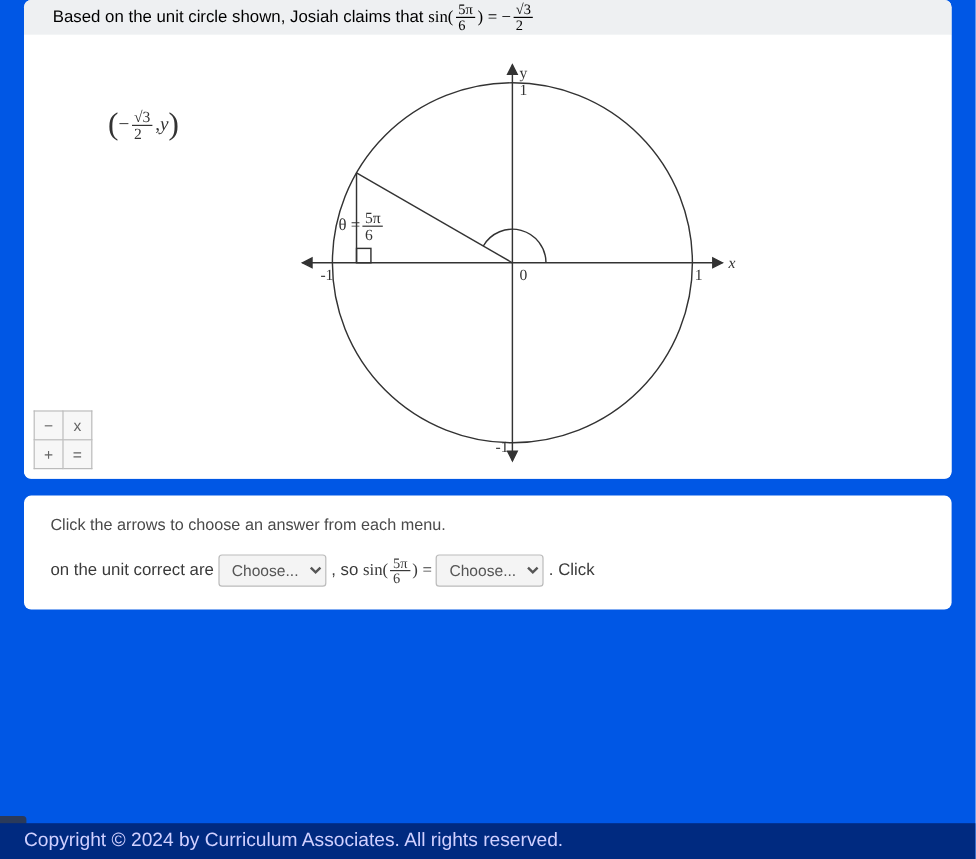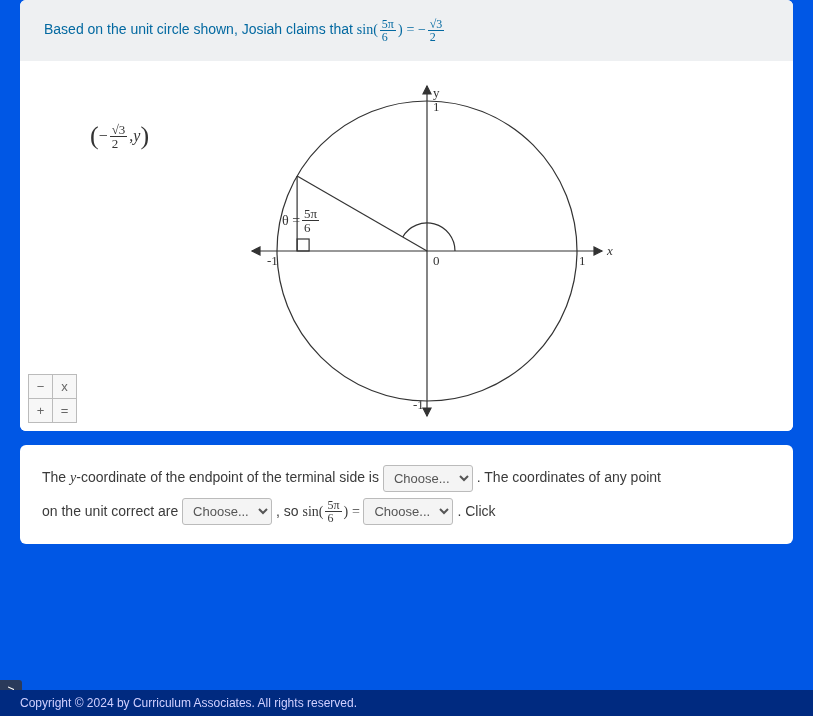--- a/index.html
+++ b/index.html
@@ -1,32 +1,32 @@
 <!DOCTYPE html>
 <html><head>
 <meta charset="utf-8">
 <style>
 *{box-sizing:border-box;margin:0;padding:0}
 body{background:#0057e5;font-family:Arial,Helvetica,sans-serif;width:813px;height:716px;overflow:hidden;position:relative}
 .main-panel{background:#fff;margin:0 20px;border-radius:6px;overflow:hidden}
-.question-header{background:#eef0f2;padding:18px 24px;color:#0369a1;font-size:14px;line-height:1.6}
+.question-header{background:#eef0f2;padding:2px 24px;color:#000000;font-size:14px;line-height:1.6}
 .diagram-area{background:#fff;padding:20px 0 10px;display:flex;justify-content:center;position:relative}
 .svg-wrap{display:block}
 .tool-pad{position:absolute;left:8px;bottom:8px}
 .tool-pad table{border-collapse:collapse}
 .tool-pad td{border:1px solid #bbb;width:24px;height:24px;text-align:center;font-size:13px;color:#666;background:#f7f7f7}
 .answer-panel{background:#fff;margin:14px 20px 0;border-radius:6px;padding:16px 22px;color:#3a3a3a;font-size:14px;line-height:2.4}
 .instr{font-size:13.5px;color:#4a4a4a;margin-bottom:10px;line-height:1.4}
 .sentence-row{display:block}
 select.choose{border:1px solid #bbb;background:#f4f4f4;color:#555;font-size:13px;padding:4px 6px;border-radius:3px;vertical-align:middle}
 .math{font-family:'Times New Roman',serif}
 .frac{display:inline-block;vertical-align:middle;text-align:left;font-family:'Times New Roman',serif;font-size:12px;line-height:1;margin:0 2px}
 .frac .n{display:block;border-bottom:1px solid currentColor;padding:0 2px}
 .frac .d{display:block;padding:0 2px}
-.footer{position:absolute;left:0;bottom:0;right:0;background:#002a80;color:#d0d0ff;font-size:12px;padding:6px 20px}
+.footer{position:absolute;left:0;bottom:0;right:0;background:#002a80;color:#d0d0ff;font-size:16px;padding:6px 20px}
 .chevron-btn{position:absolute;left:0;bottom:16px;background:#2a3a5a;color:#fff;width:22px;height:20px;font-size:12px;display:flex;align-items:center;justify-content:center;border-radius:0 3px 3px 0}
 </style>
 </head>
 <body>
 
 <div class="main-panel">
 
   <div class="question-header">
     <span>Based on the unit circle shown, Josiah claims that </span>
     <span class="math">sin</span><span class="math">(</span><span class="frac"><span class="n">5π</span><span class="d">6</span></span><span class="math">)</span>
@@ -91,26 +91,22 @@
           <td>+</td>
           <td>=</td>
         </tr>
       </tbody>
         </table>
     </div>
   </div>
 </div>
 
 <div class="answer-panel">
+  <p class="instr">Click the arrows to choose an answer from each menu.</p>
 
-  <div class="sentence-row">
-    <span>The </span><span class="math" style="font-style:italic">y</span><span>-coordinate of the endpoint of the terminal side is </span>
-    <select class="choose"><option>Choose...</option></select>
-    <span> . The coordinates of any point</span>
-  </div>
 
   <div class="sentence-row">
     <span>on the unit correct are </span>
     <select class="choose"><option>Choose...</option></select>
     <span> , so </span>
     <span class="math">sin</span><span class="math">(</span><span class="frac"><span class="n">5π</span><span class="d">6</span></span><span class="math">)</span>
     <span class="math"> = </span>
     <select class="choose"><option>Choose...</option></select>
     <span> .  Click</span>
   </div>

